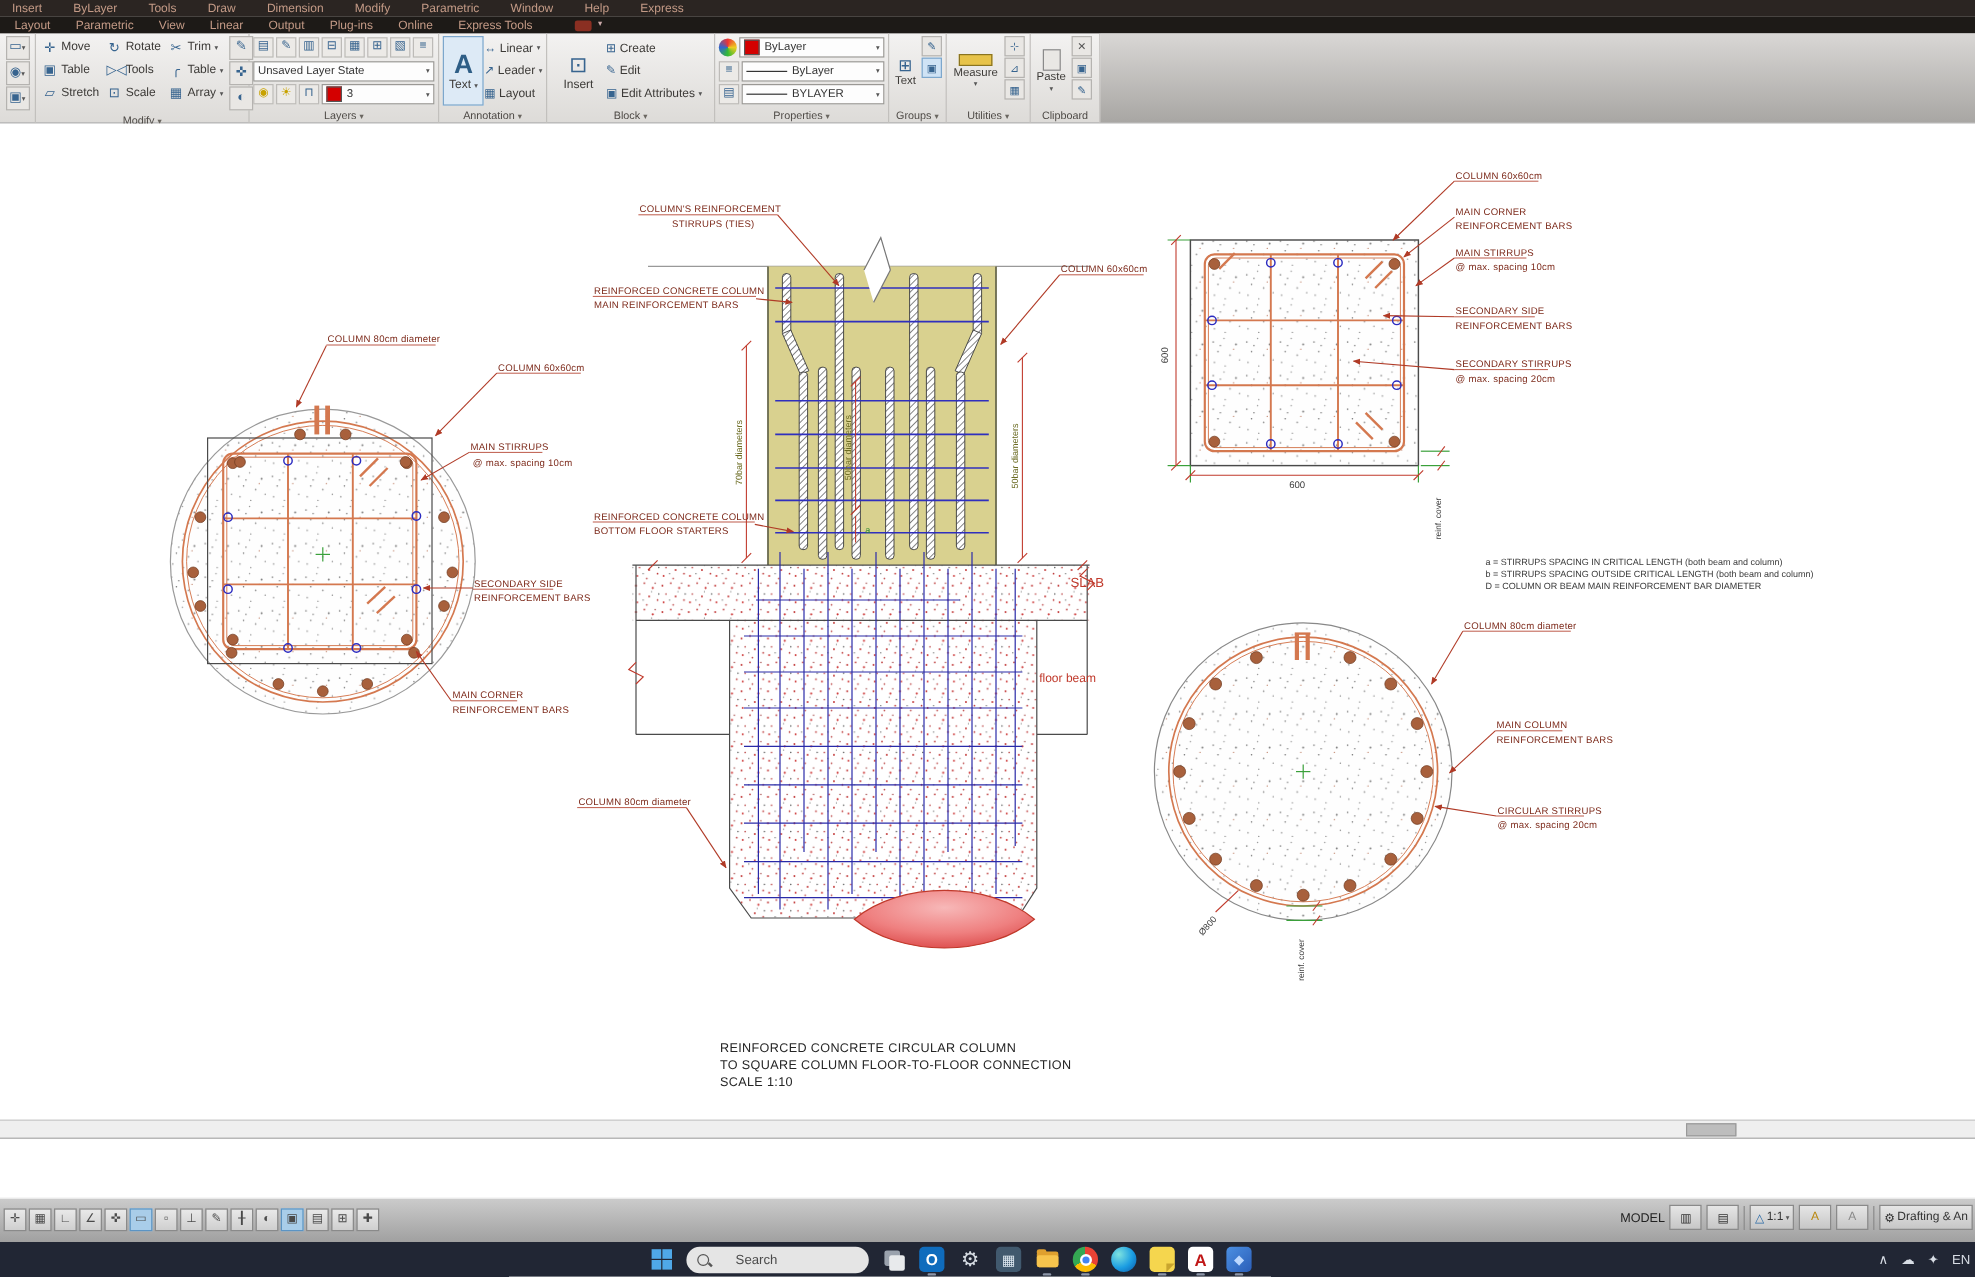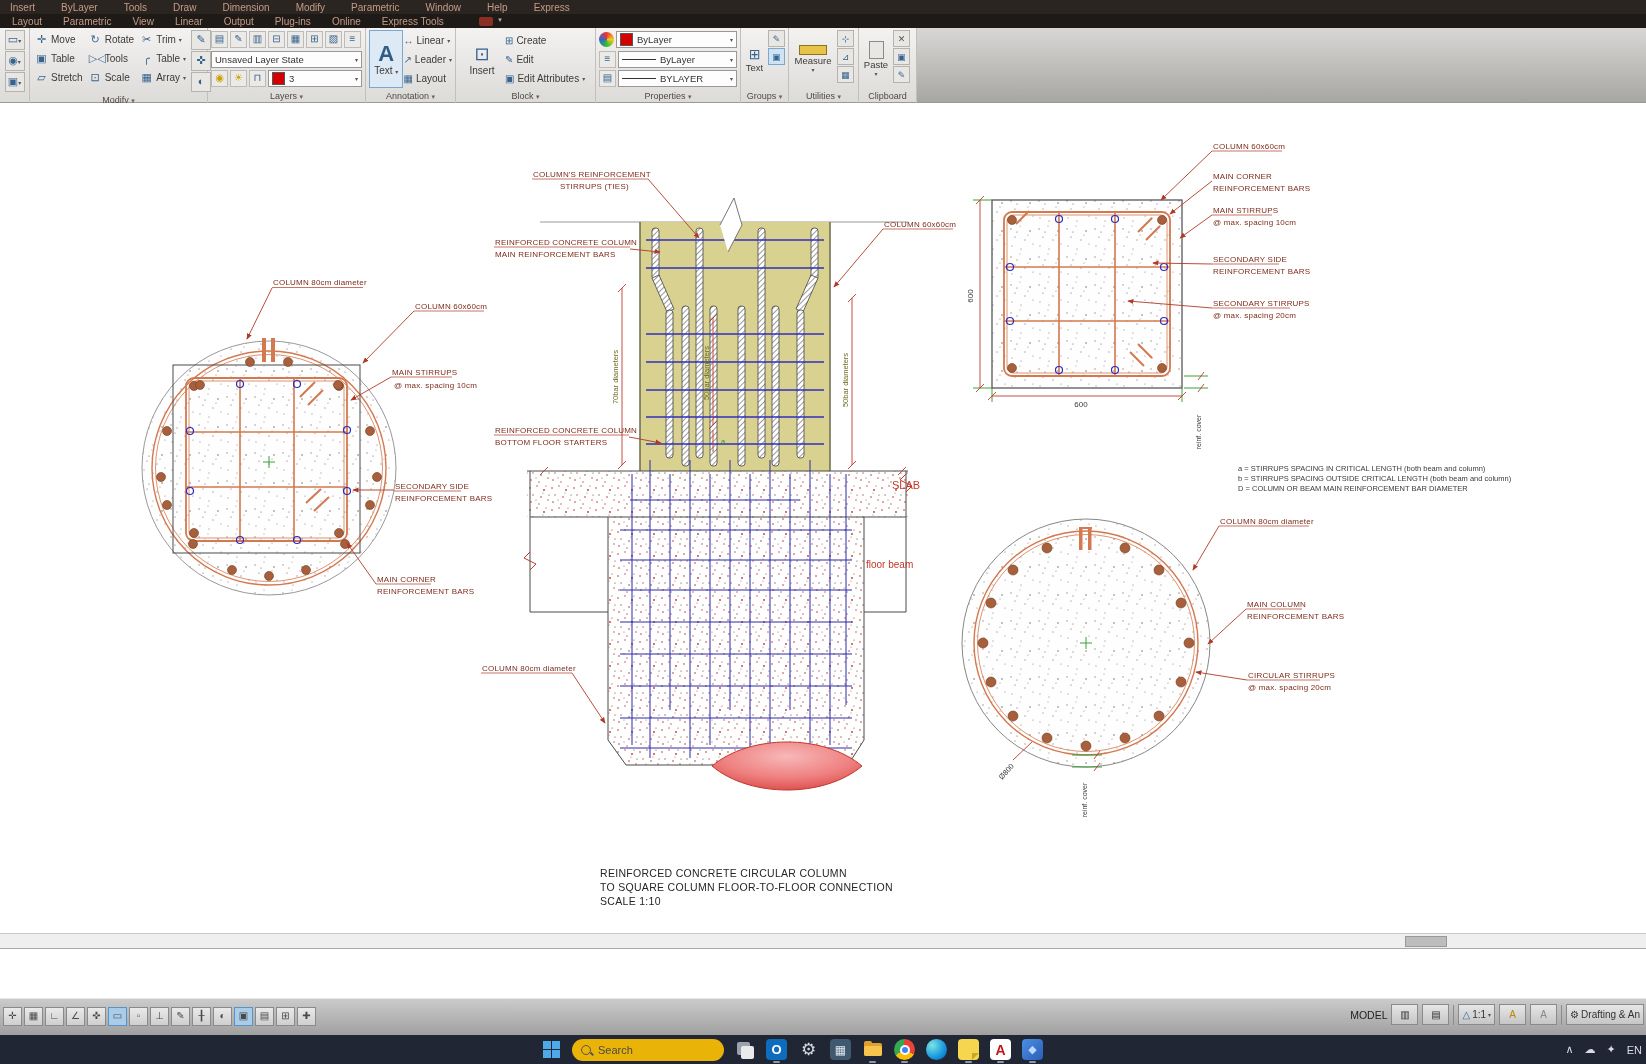--- a/index.html
+++ b/index.html
@@ -87,22 +87,22 @@
     font-size:10px;color:#333;display:flex;align-items:center;justify-content:center;padding:0 3px;gap:2px;}
   .sbdiv{width:1px;height:20px;background:#8b8b8b;}
 
   
   #taskbar{position:absolute;left:0;top:1035px;width:100%;height:29px;background:#212634;}
   #tcenter{position:absolute;left:540px;top:0;height:29px;display:flex;align-items:center;gap:9px;}
   .tico{width:23px;height:23px;display:flex;align-items:center;justify-content:center;position:relative;}
   .runbar{position:absolute;bottom:-2px;left:8px;width:7px;height:2.5px;border-radius:2px;background:#8d96a8;}
   #startgrid{display:grid;grid-template-columns:8px 8px;grid-template-rows:8px 8px;gap:1.5px;}
   #startgrid div{background:#4fa8e8;}
-  #searchpill{width:152px;height:22px;border-radius:12px;background:#eab308;display:flex;align-items:center;
-    gap:7px;padding-left:9px;box-sizing:border-box;}
+  #searchpill{width:152px;height:22px;border-radius:12px;background:#e5e5e5;display:flex;align-items:center;
+    gap:22px;padding-left:9px;box-sizing:border-box;}
   #mag{width:8px;height:8px;border:1.6px solid #555;border-radius:50%;position:relative;}
   #mag:after{content:"";position:absolute;width:4px;height:1.6px;background:#555;transform:rotate(45deg);
     right:-4px;bottom:-1px;}
   #searchpill span{font-size:11px;color:#4a4a4a;}
   .sq{width:21px;height:21px;border-radius:4px;}
   #ico-snip{position:relative;}
   #ico-snip .b1{position:absolute;left:3px;top:3px;width:13px;height:13px;background:#9aa2ad;border-radius:2px;}
   #ico-snip .b2{position:absolute;left:7px;top:7px;width:13px;height:13px;background:#e8eaec;border-radius:2px;}
   #ico-outlook{background:#0f6cbd;color:#fff;font-weight:bold;font-size:13px;display:flex;align-items:center;justify-content:center;}
   #ico-settings{font-size:17px;color:#d5dbe2;line-height:21px;text-align:center;}

